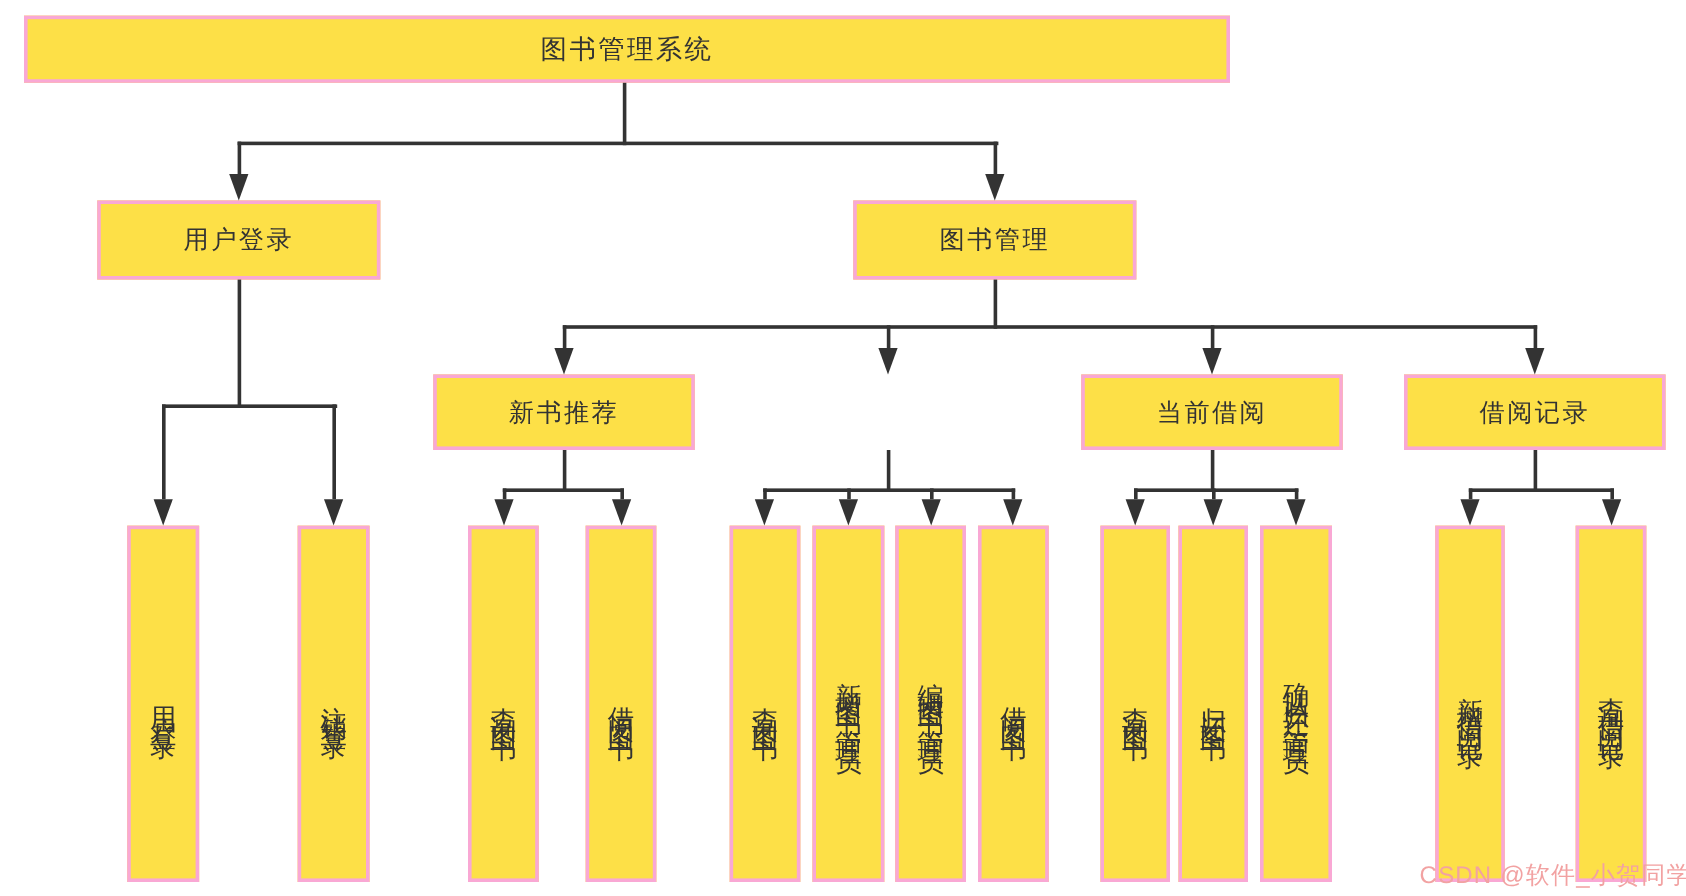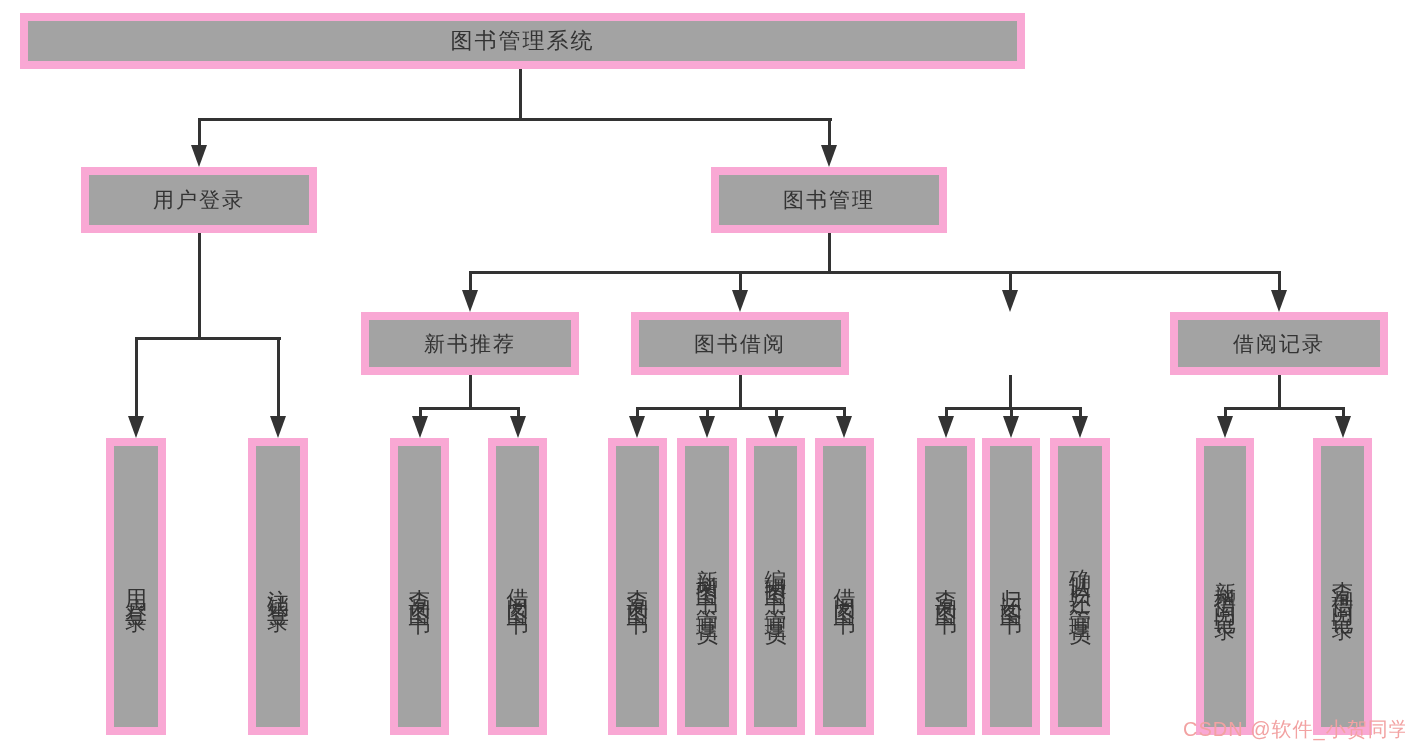--- a/index.html
+++ b/index.html
@@ -8,22 +8,22 @@
     width: 1405px;
     height: 747px;
     background: #ffffff;
     overflow: hidden;
     font-family: "Liberation Sans", "DejaVu Sans", sans-serif;
     color: #333333;
   }
   .node {
     position: absolute;
     box-sizing: border-box;
-    border: 8px solid #f9a8d4;
-    background: #a3a3a3;
+    border: 3px solid #f9a8d4;
+    background: #fde047;
     display: flex;
     align-items: center;
     justify-content: center;
   }
   .hlabel {
     font-size: 21px;
     letter-spacing: 2px;
     white-space: nowrap;
   }
   .root .hlabel { font-size: 22px; }
@@ -70,22 +70,22 @@
   <div class="node" style="left:81px; top:167px; width:236px; height:66px">
     <span class="hlabel">用户登录</span>
   </div>
   <div class="node" style="left:361px; top:312px; width:218px; height:63px">
     <span class="hlabel">新书推荐</span>
   </div>
 
   <div class="node" style="left:711px; top:167px; width:236px; height:66px">
     <span class="hlabel">图书管理</span>
   </div>
-  <div class="node" style="left:631px; top:312px; width:218px; height:63px">
-    <span class="hlabel">图书借阅</span>
+  <div class="node" style="left:901px; top:312px; width:218px; height:63px">
+    <span class="hlabel">当前借阅</span>
   </div>
   <div class="node" style="left:1170px; top:312px; width:218px; height:63px">
     <span class="hlabel">借阅记录</span>
   </div>
 
   <div class="node" style="left:106px; top:438px; width:60px; height:297px">
     <span class="vtext">用户登录</span>
   </div>
   <div class="node" style="left:248px; top:438px; width:60px; height:297px">
     <span class="vtext">注销登录</span>

